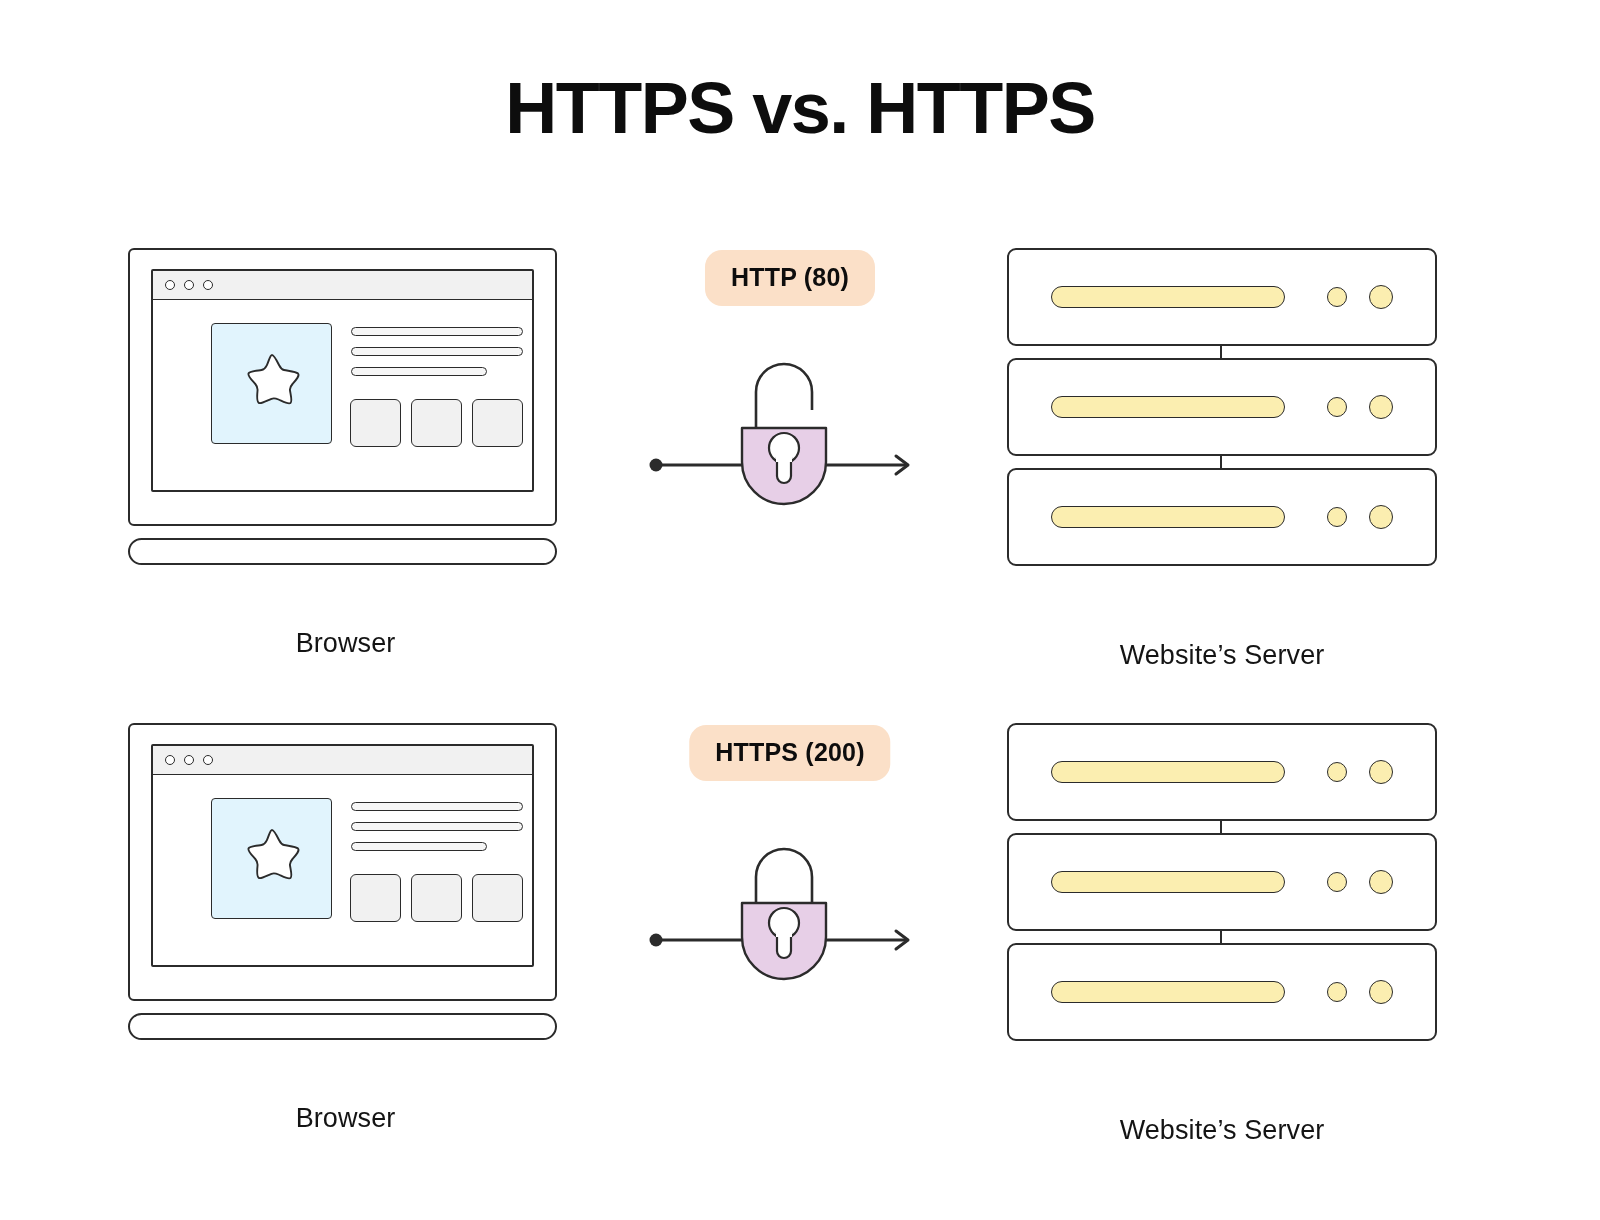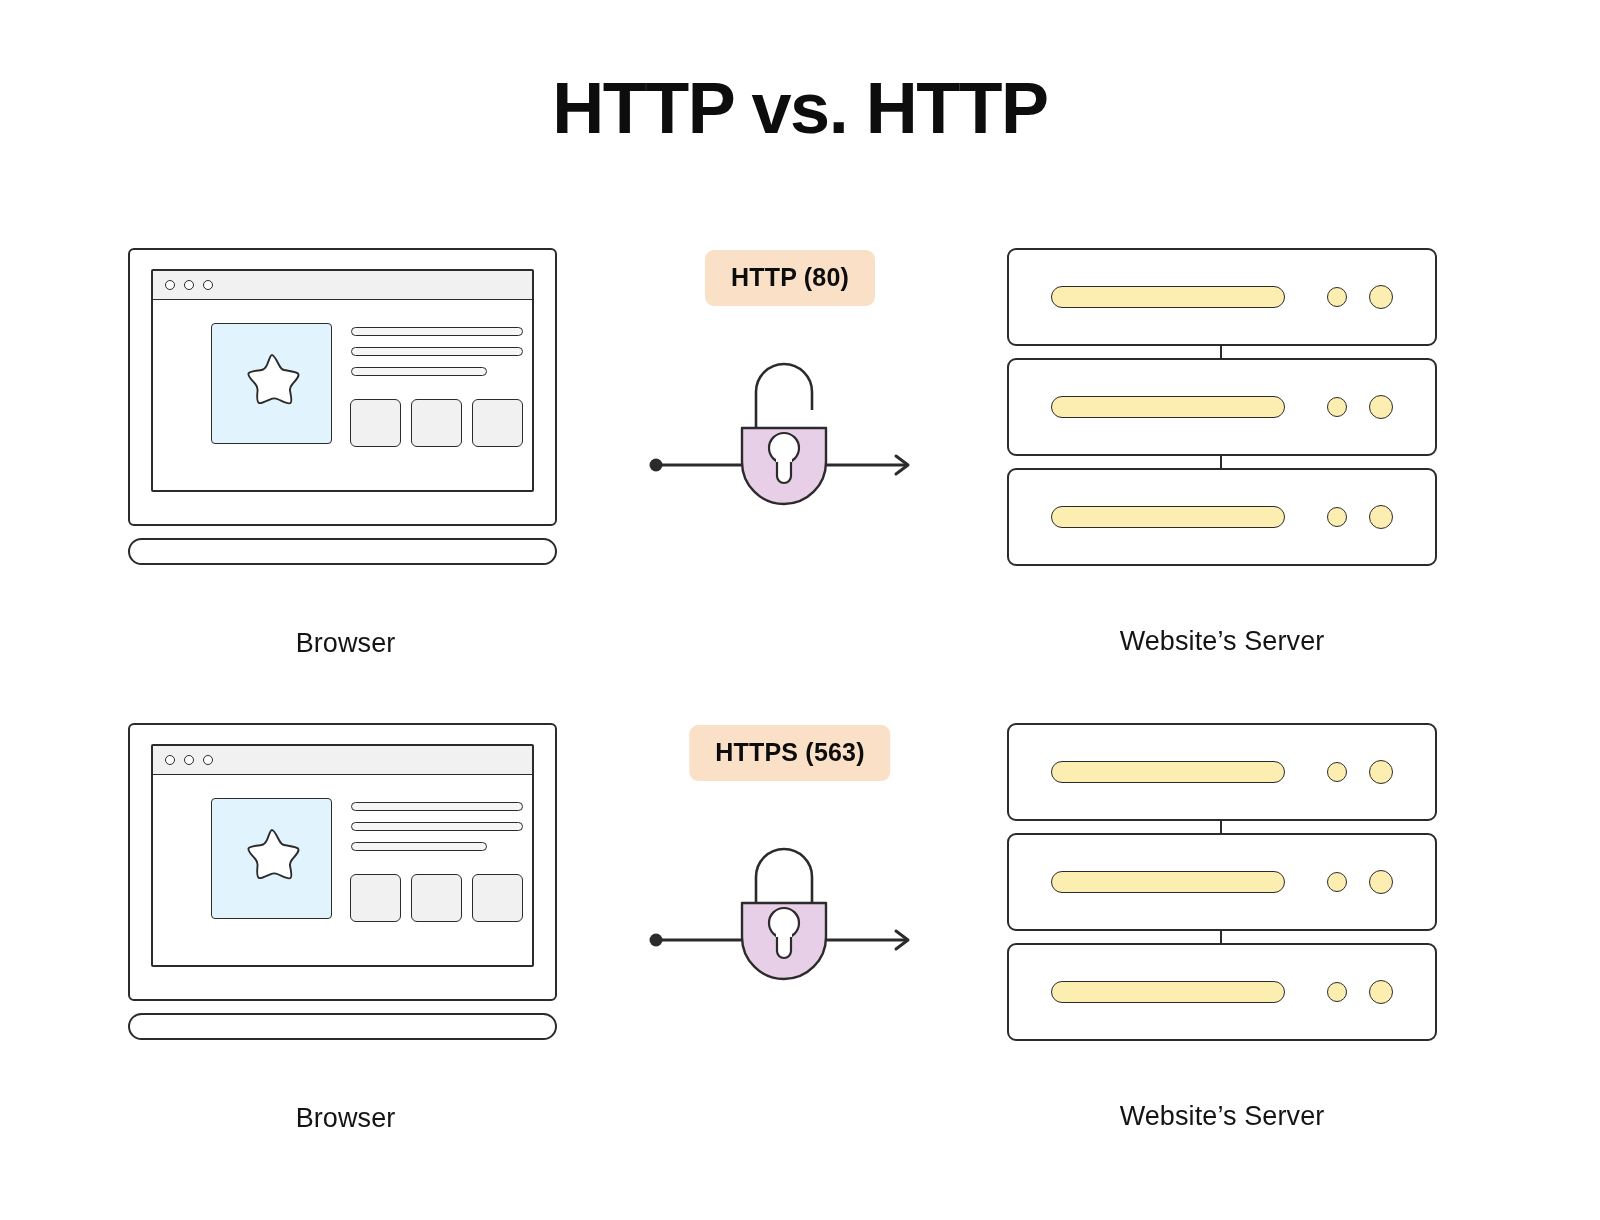--- a/index.html
+++ b/index.html
@@ -169,37 +169,37 @@
   .caption {
     position: absolute;
     font-size: 27px;
     font-weight: 400;
     color: #141414;
     white-space: nowrap;
     letter-spacing: 0.1px;
     margin-top: 20px;
   }
   .caption-browser { left: 128px; width: 435px; text-align: center; top: 378px; }
-  .caption-server  { left: 1007px; width: 430px; text-align: center; top: 376px; }
+  .caption-server  { left: 1007px; width: 430px; text-align: center; top: 390px; }
 
   
   .connector {
     position: absolute;
     left: 630px;
     top: 0;
     width: 320px;
     height: 470px;
   }
   .badge {
     position: absolute;
     top: 20px;
     left: 50%;
     transform: translateX(-50%);
     background: #fbe0c8;
-    border-radius: 9px;
+    border-radius: 17px;
     padding: 13px 26px 14px 26px;
     font-size: 25px;
     font-weight: 700;
     color: #0d0d0d;
     letter-spacing: 0.2px;
     white-space: nowrap;
   }
   .lockline {
     position: absolute;
     left: 0;
@@ -267,21 +267,21 @@
     box-sizing: border-box;
   }
   .led.small { width: 20px; height: 20px; }
   .led.large { width: 24px; height: 24px; }
 </style>
 </head>
 <body>
 
 <div id="canvas">
 
-  <div class="page-title">HTTP vs. HTTP</div>
+  <div class="page-title">HTTPS vs. HTTPS</div>
 
   <div class="row" id="row-http">
 
     <div class="browser-block">
       <div class="monitor">
         <div class="browser-window">
           <div class="titlebar">
             <div class="dots">
               <span class="dot-o"></span>
               <span class="dot-o"></span>
@@ -404,21 +404,21 @@
               <div class="card"></div>
             </div>
           </div>
         </div>
       </div>
       <div class="stand"></div>
     </div>
     <div class="caption caption-browser">Browser</div>
 
     <div class="connector">
-      <div class="badge">HTTPS (563)</div>
+      <div class="badge">HTTPS (200)</div>
       <div class="lockline">
         <svg width="320" height="180" viewBox="0 0 320 180">
           <line x1="26" y1="125" x2="276" y2="125" stroke="#2b2b2b" stroke-width="3"></line>
           <circle cx="26" cy="125" r="6.5" fill="#2b2b2b"></circle>
           <polyline points="266,116 278,125 266,134" fill="none" stroke="#2b2b2b" stroke-width="3" stroke-linecap="round" stroke-linejoin="round"></polyline>
 
           <g>
             <path d="M126 90 L126 62 A28 28 0 0 1 182 62 L182 90" fill="none" stroke="#2b2b2b" stroke-width="2.6" stroke-linecap="butt"></path>
             <path d="M112 88 L196 88 L196 122 A42 42 0 0 1 112 122 Z" fill="#e7cfe7" stroke="#2b2b2b" stroke-width="2.4" stroke-linejoin="round"></path>
             <path d="M154 108 m -15 0 a 15 15 0 1 0 30 0 a 15 15 0 1 0 -30 0" fill="#ffffff" stroke="#2b2b2b" stroke-width="2.2"></path>

